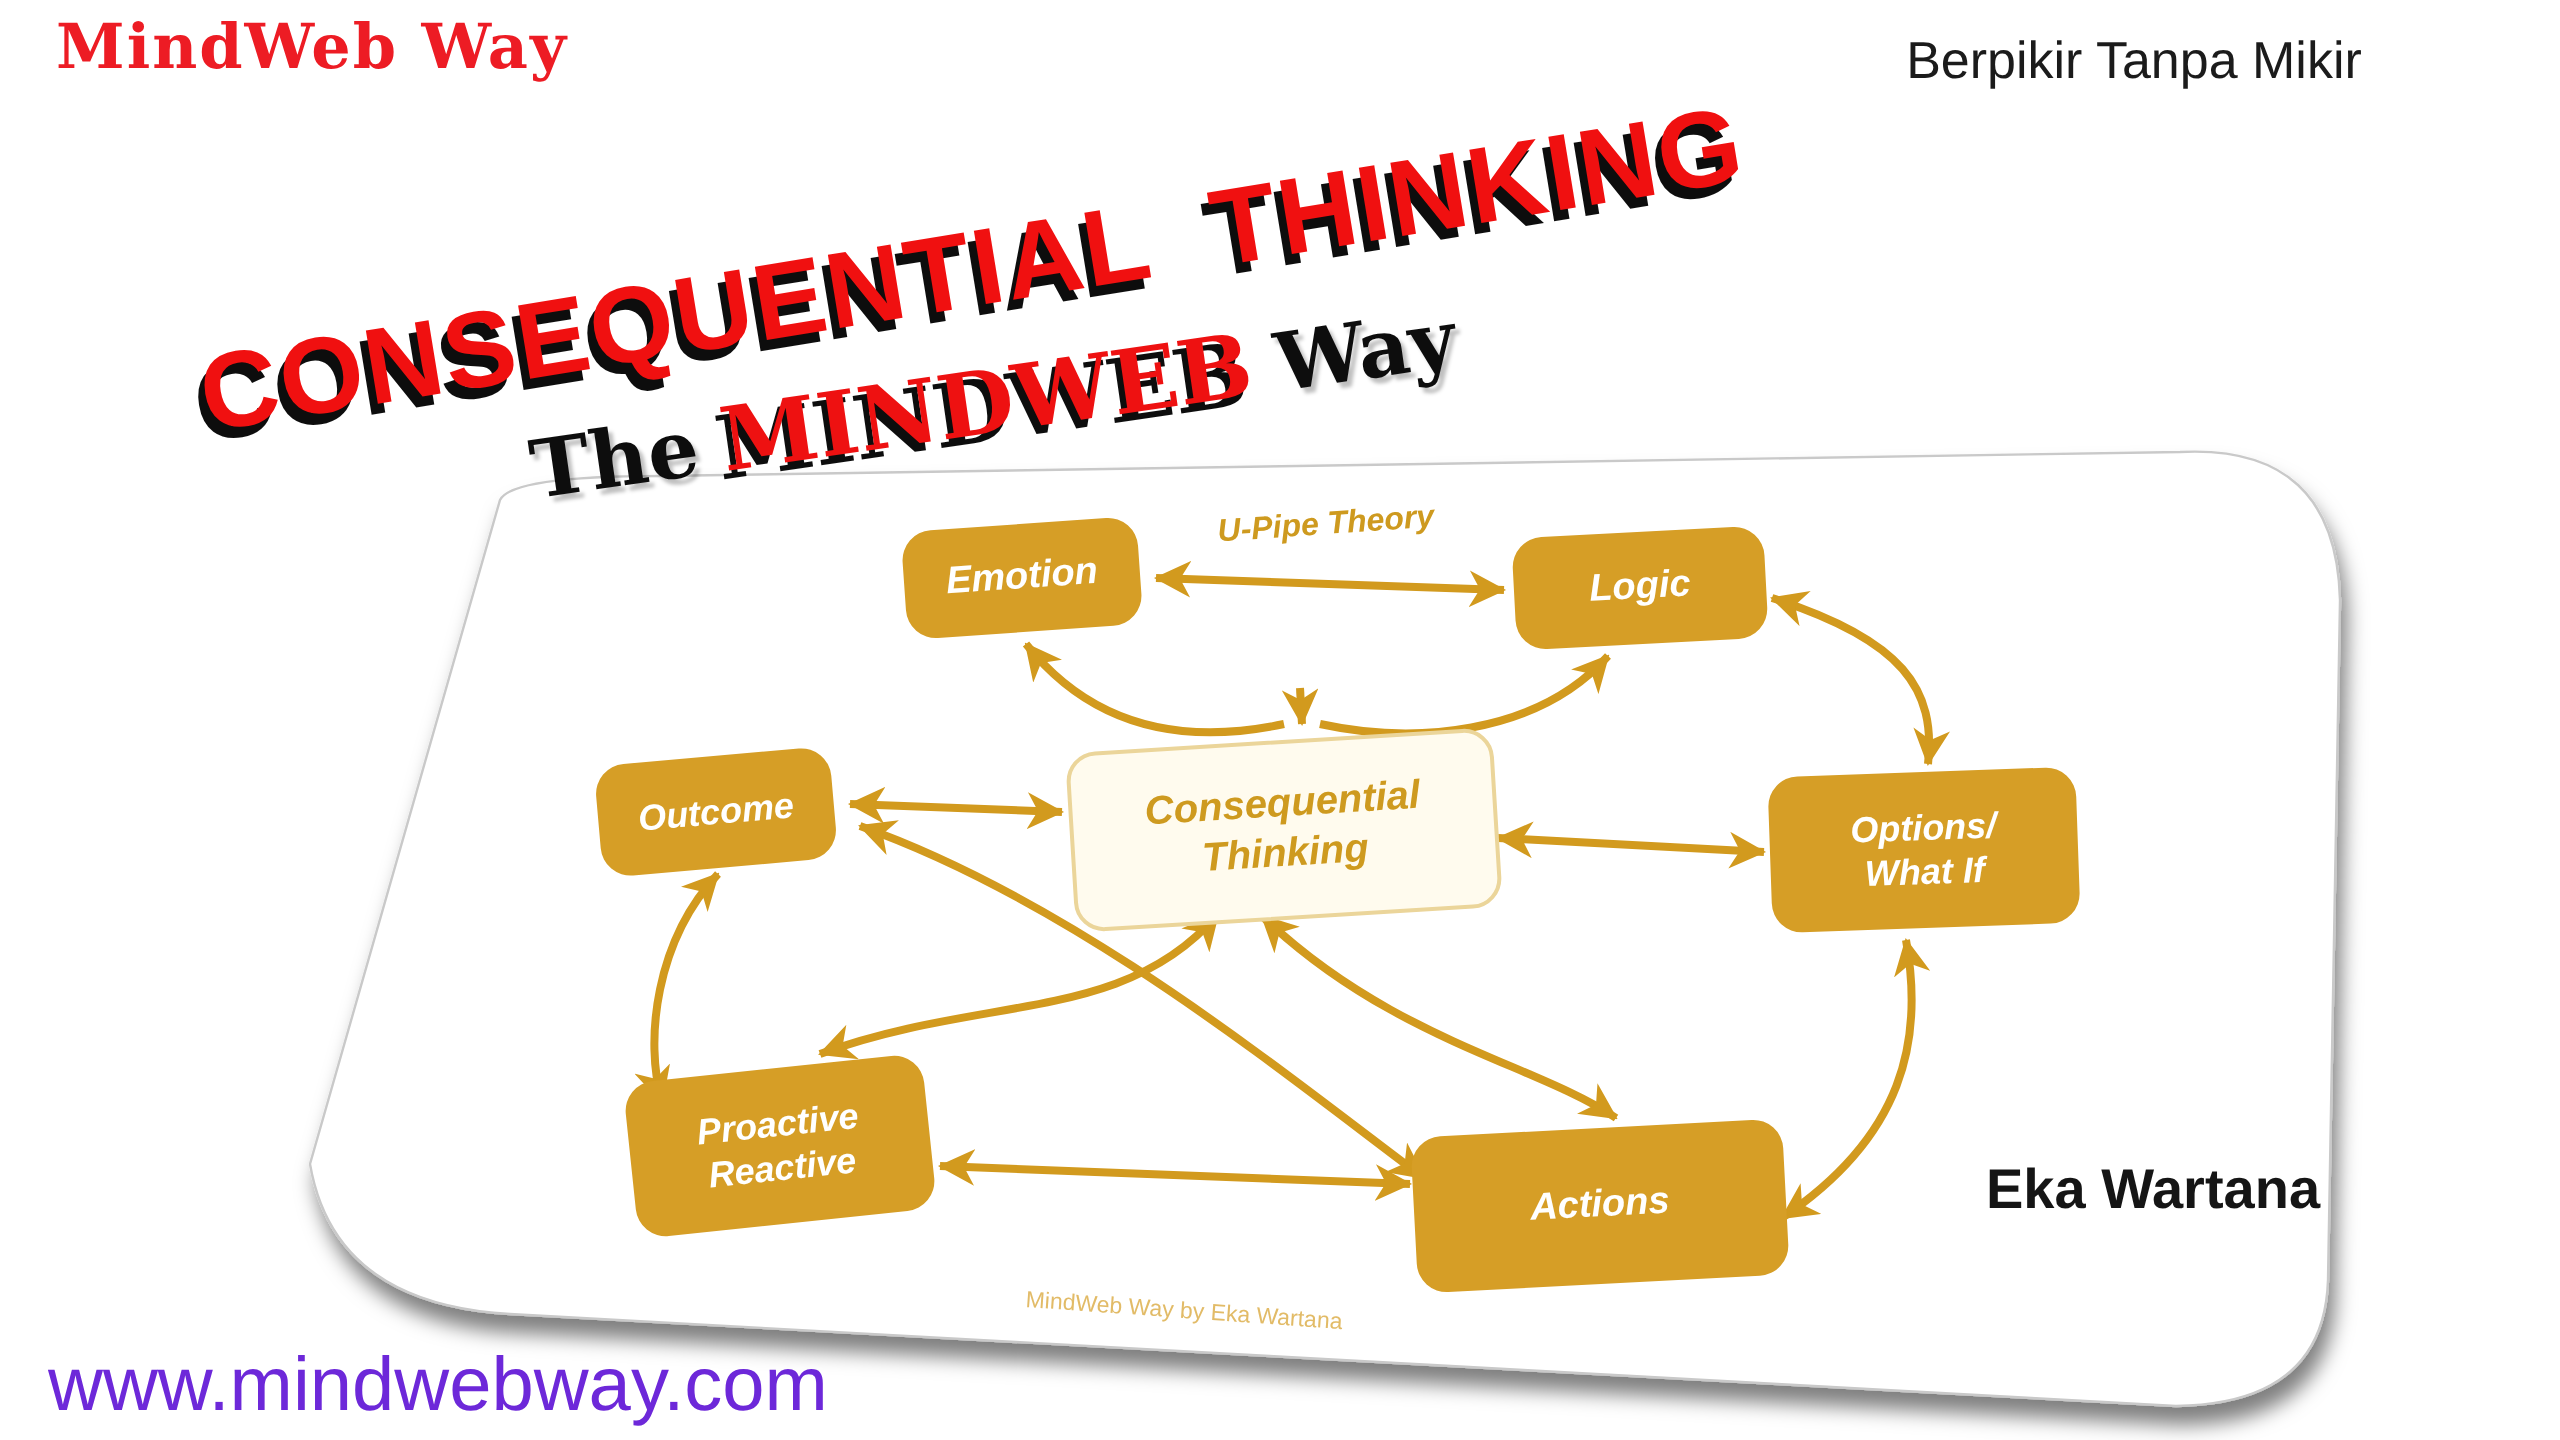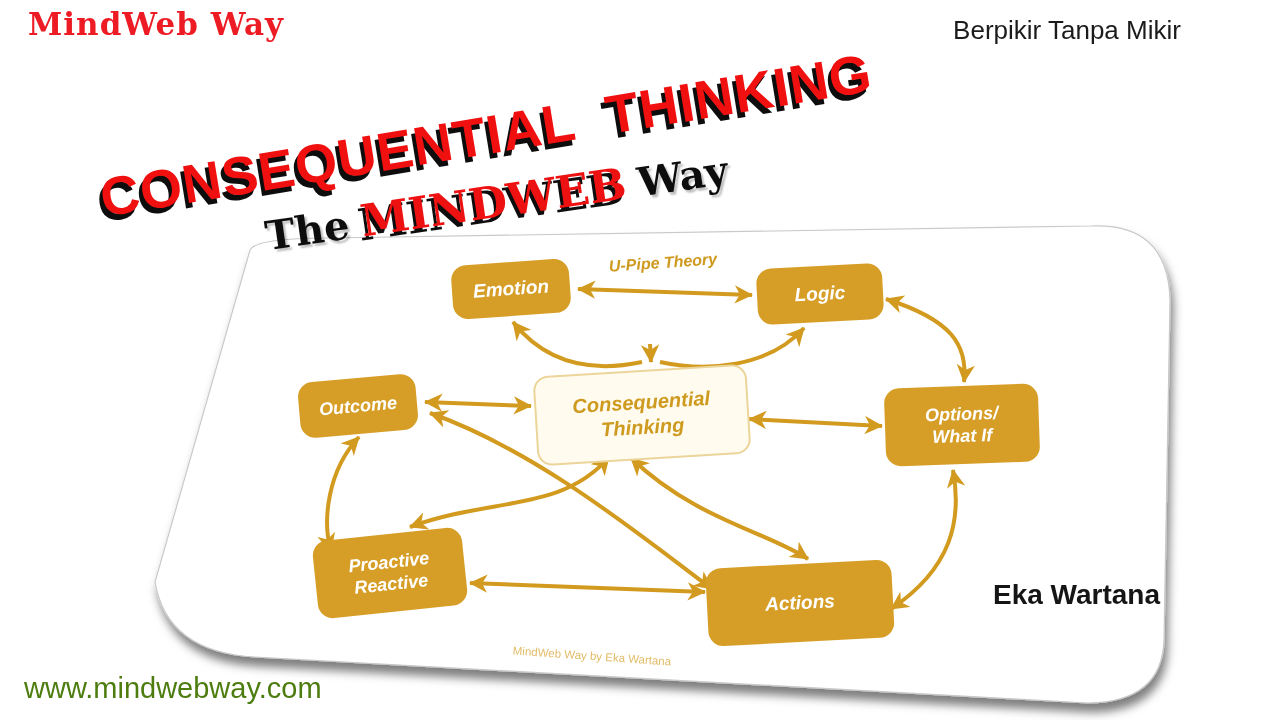--- a/index.html
+++ b/index.html
@@ -71,21 +71,21 @@
     color:#DFB457;font-size:11.5px;transform:rotate(4deg);opacity:.9;
   }
 
   
   .author{
     left:945px;top:579px;z-index:4;
     font-weight:bold;font-size:28px;color:#151515;margin-left:48px;
   }
   .website{
     left:24px;top:672px;z-index:4;
-    font-size:29px;color:#4d7c0f;
+    font-size:38px;color:#6d28d9;
   }
 </style>
 </head>
 <body>
 
 <div class="abs logo">MindWeb Way</div>
 <div class="abs tagline">
   <div>Berpikir Tanpa Mikir</div>
 </div>
 

